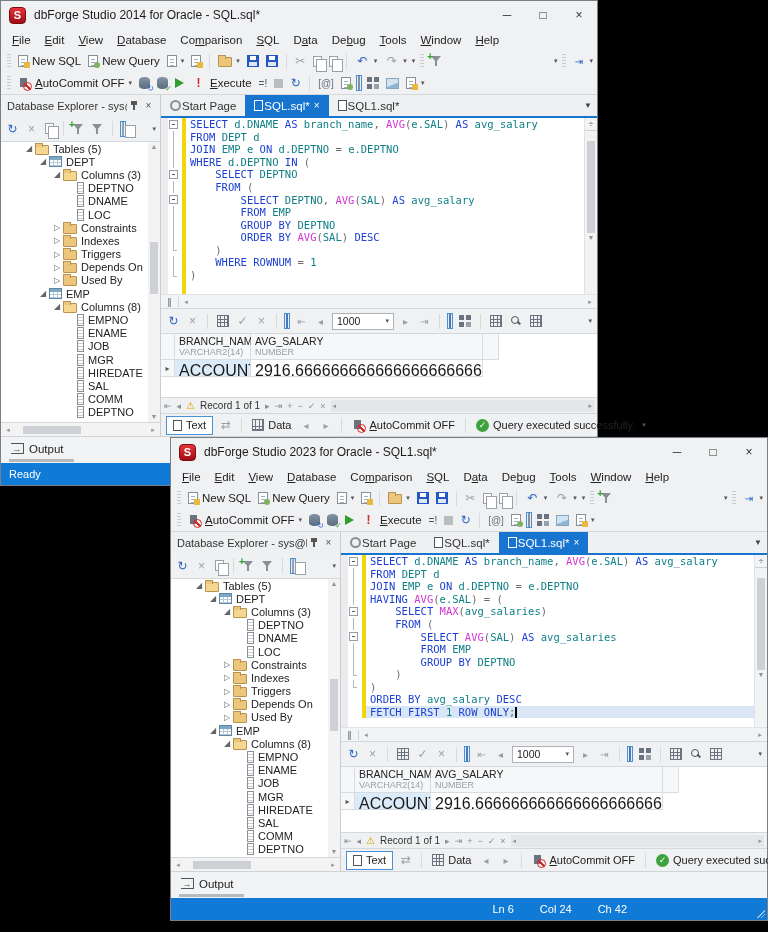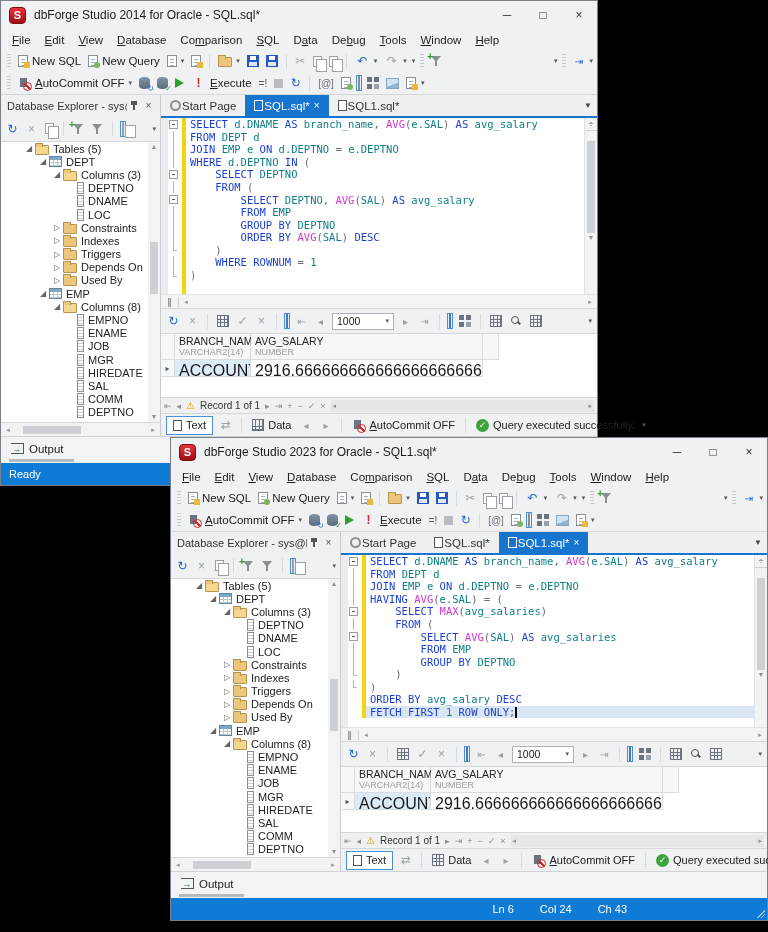--- a/index.html
+++ b/index.html
@@ -1064,17 +1064,17 @@
         <span class="ic-output">→</span>
         <span>Output</span>
       </span>
   </div>
 
   <div class="statusbar">
     <span></span>
     <span class="sb-right">
         <span>Ln 6</span>
         <span>Col 24</span>
-        <span>Ch 43</span>
+        <span>Ch 42</span>
       </span>
     <span class="grip-corner"></span>
   </div>
 </div>
 
 </body></html>

